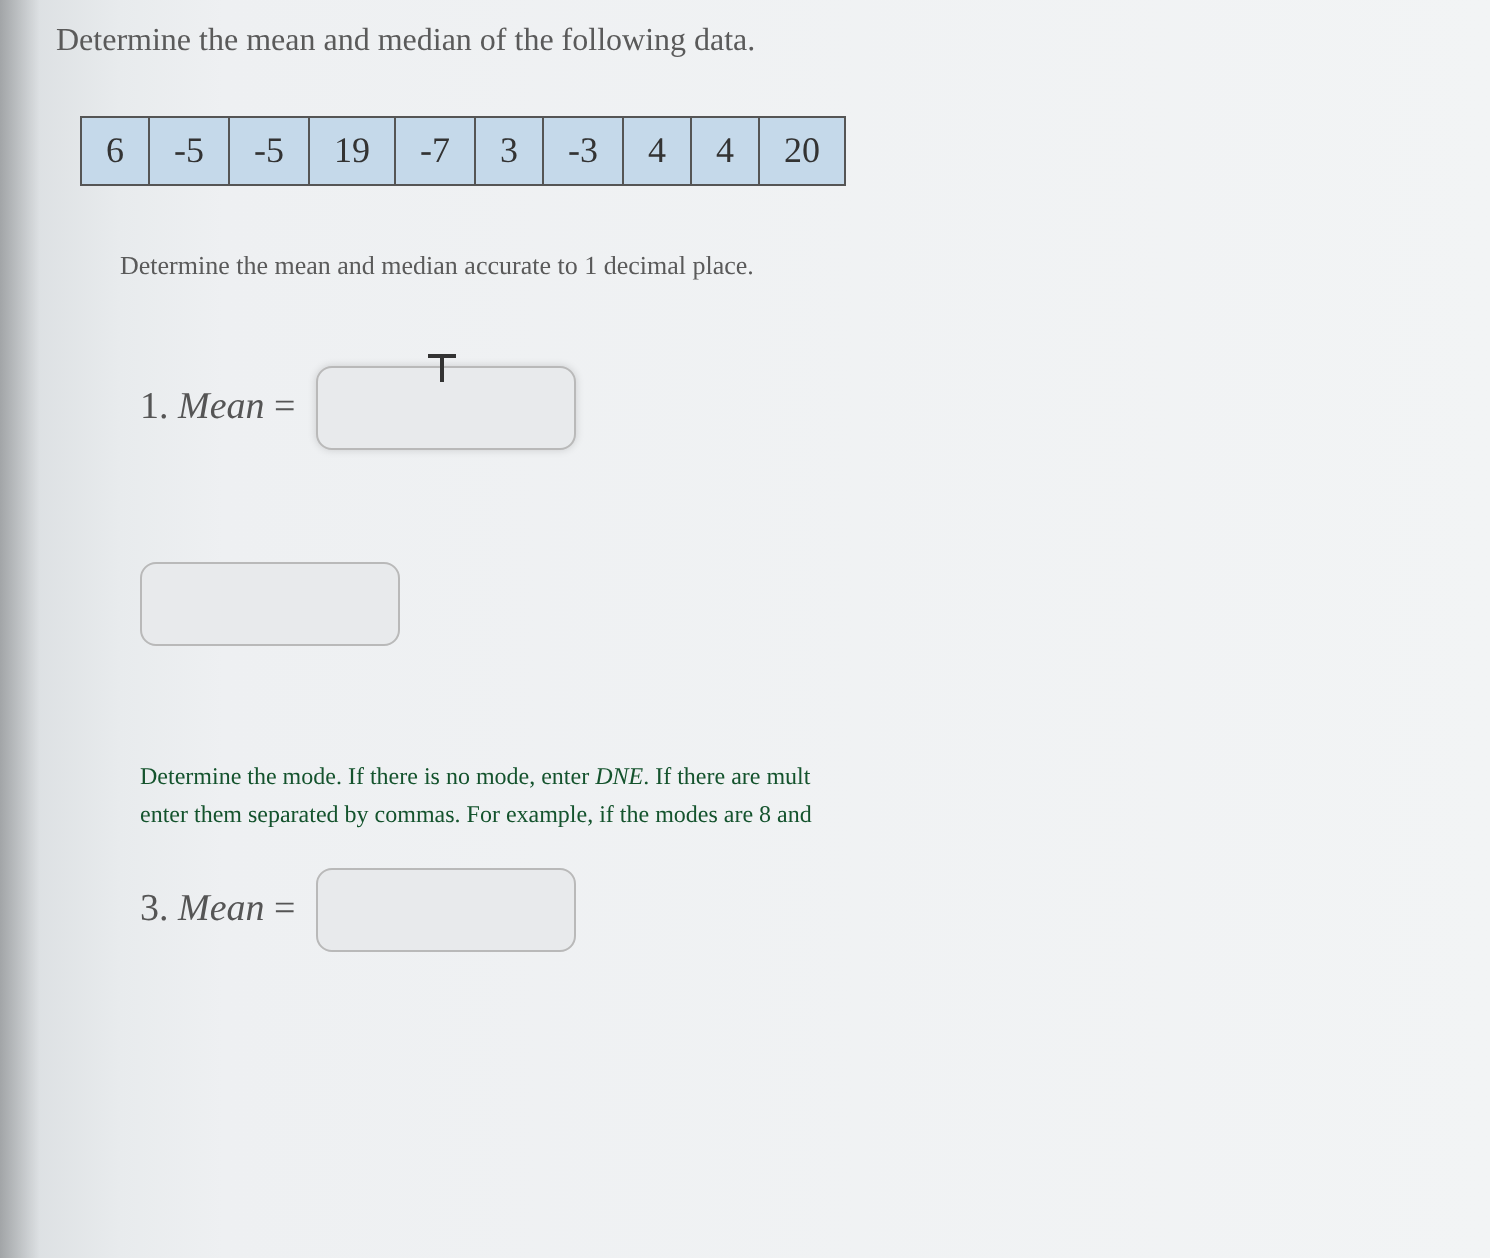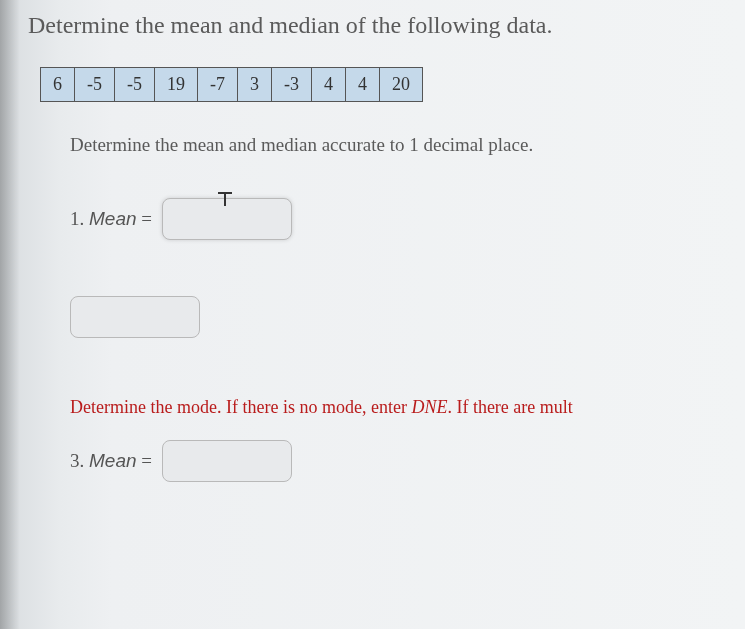--- a/index.html
+++ b/index.html
@@ -14,59 +14,59 @@
     position: relative;
   }
   .left-shadow {
     position: absolute;
     left: 0; top: 0; bottom: 0;
     width: 20px;
     background: linear-gradient(to right, rgba(0,0,0,0.25), transparent);
     pointer-events: none;
   }
   .title {
-    font-size: 24px;
+    font-size: 16px;
     color: #5a5a5a;
     margin-bottom: 28px;
   }
   .data-table {
     border-collapse: collapse;
     margin-left: 12px;
     margin-bottom: 32px;
   }
   .data-table td {
     border: 1px solid #555;
     background: #c5d9ea;
     padding: 6px 12px;
     font-size: 18px;
     color: #333;
     text-align: center;
     min-width: 32px;
   }
   .subtext {
-    font-size: 19px;
+    font-size: 13px;
     color: #5a5a5a;
-    margin-left: 42px;
+    margin-left: 32px;
     margin-bottom: 42px;
   }
   .qrow {
     margin-left: 42px;
     margin-bottom: 56px;
     display: flex;
     align-items: center;
     gap: 10px;
   }
   .qrow .label {
     font-size: 19px;
     color: #555;
     font-style: normal;
   }
   .qrow .label .mi {
     font-style: italic;
-    font-family: Liberation Sans, sans-serif;
+    font-family: Liberation Serif, serif;
   }
   .input-box {
     width: 130px;
     height: 42px;
     border: 1px solid #b9b9b9;
     border-radius: 8px;
     background: #e8eaec;
     font-size: 16px;
     color: #333;
     padding: 0 10px;
@@ -93,22 +93,22 @@
     left: 62px;
     width: 2px;
     height: 14px;
     background: #333;
   }
   .mode-block {
     margin-left: 42px;
     margin-bottom: 18px;
   }
   .mode-text {
-    font-size: 18px;
-    color: #b91c1c;
+    font-size: 12px;
+    color: #14532d;
     line-height: 1.55;
     font-family: Liberation Serif, serif;
   }
   .mi2 { font-style: italic; }
   .qrow.mode {
     margin-bottom: 0;
     margin-top: 4px;
   }
 </style>
 </head>
@@ -147,20 +147,21 @@
 </div>
 
 <div class="qrow">
   <input class="input-box" type="text" style="">
 </div>
 
 <div class="mode-block">
   <div class="mode-text">
     <span>Determine the mode. If there is no mode, enter </span><span class="mi2">DNE</span><span>. If there are mult</span>
   </div>
+  <div class="mode-text">enter them separated by commas. For example, if the modes are 8 and </div>
 </div>
 
 <div class="qrow mode">
   <span class="label">
     <span>3.</span> <span class="mi">Mean</span><span> = </span>
   </span>
   <input class="input-box" type="text" style="">
 </div>
 
 </body></html>

